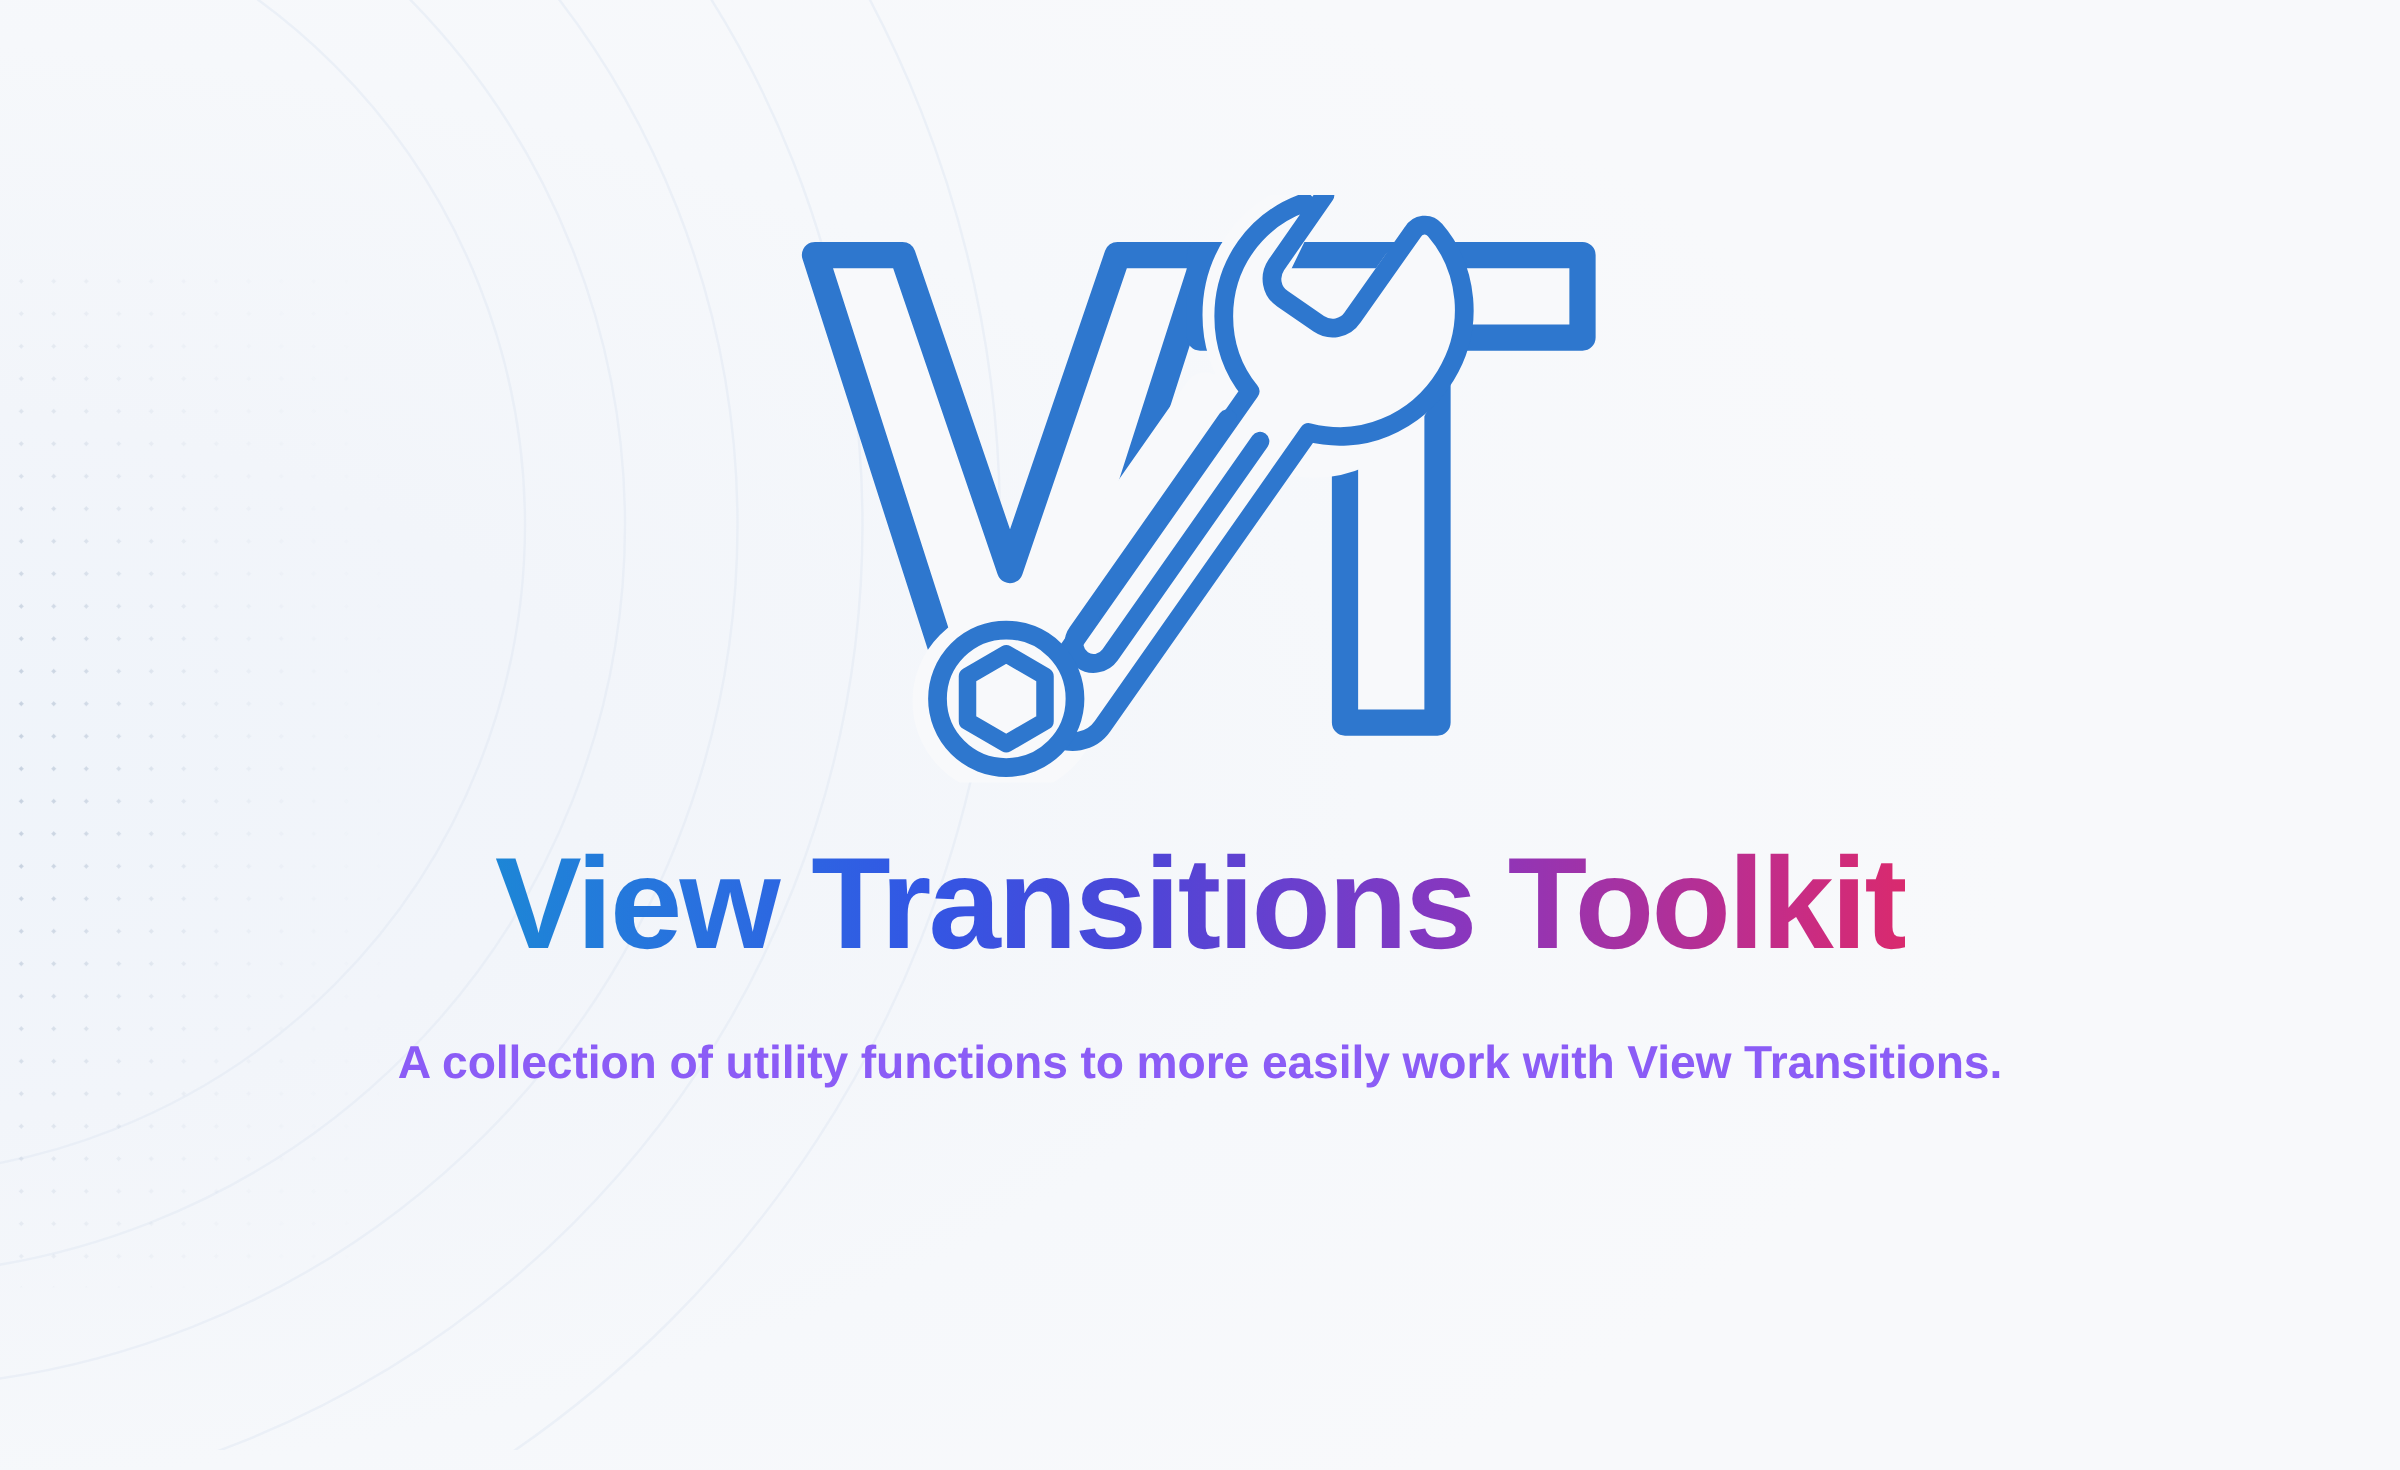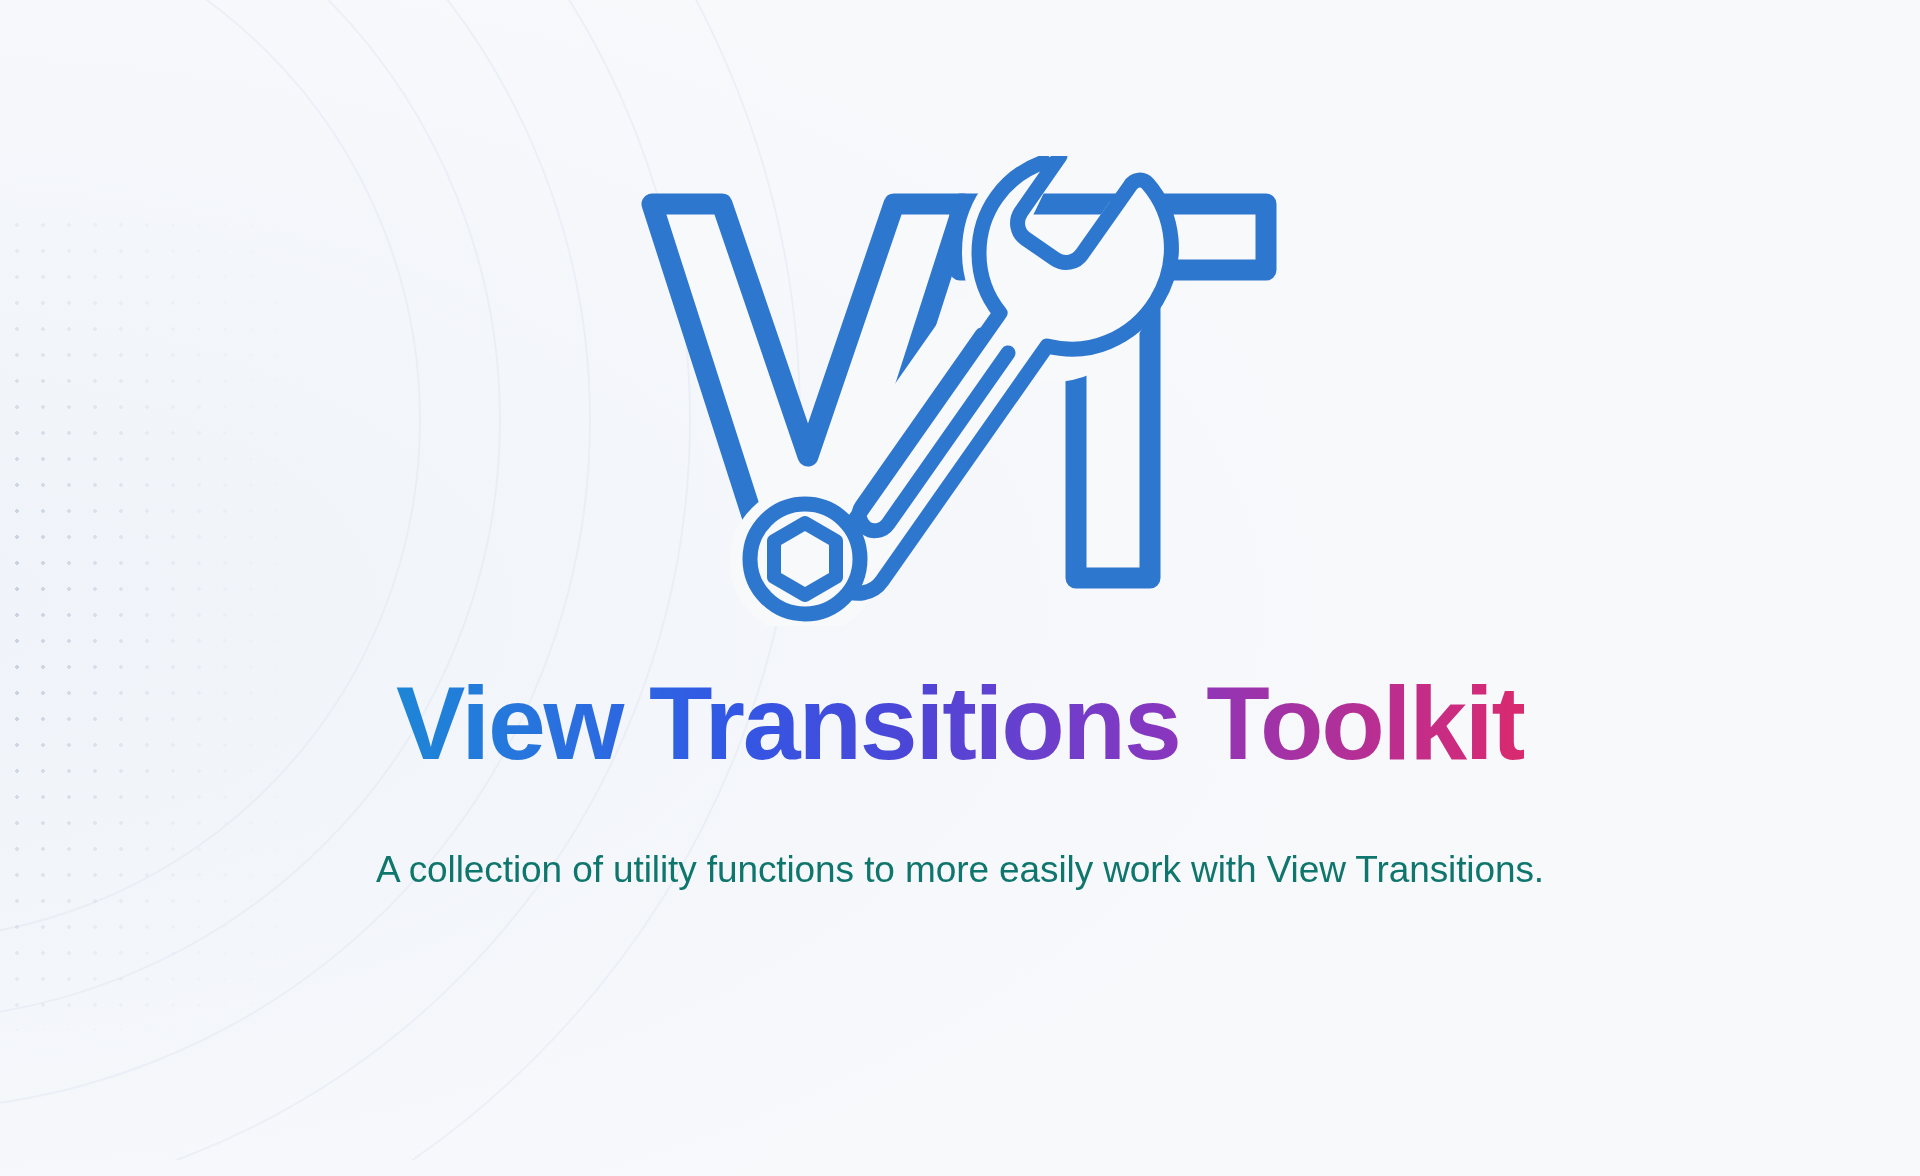--- a/index.html
+++ b/index.html
@@ -113,26 +113,26 @@
       #c72c85 92%,
       #d92a6e 100%);
     -webkit-background-clip: text;
     background-clip: text;
     color: transparent;
     -webkit-text-fill-color: transparent;
   }
 
   
   #page-subtitle {
-    margin: 68px 0 0 0;
+    margin: 48px 0 0 0;
     font-size: 37px;
     line-height: 1.3;
-    font-weight: 400;
+    font-weight: 700;
     letter-spacing: -0.1px;
-    color: #0f766e;
+    color: #8b5cf6;
     white-space: nowrap;
   }
 </style>
 </head>
 <body>
 
 <div id="hero-card">
 
   <div class="bg-layer" id="bg-tint"></div>
 

